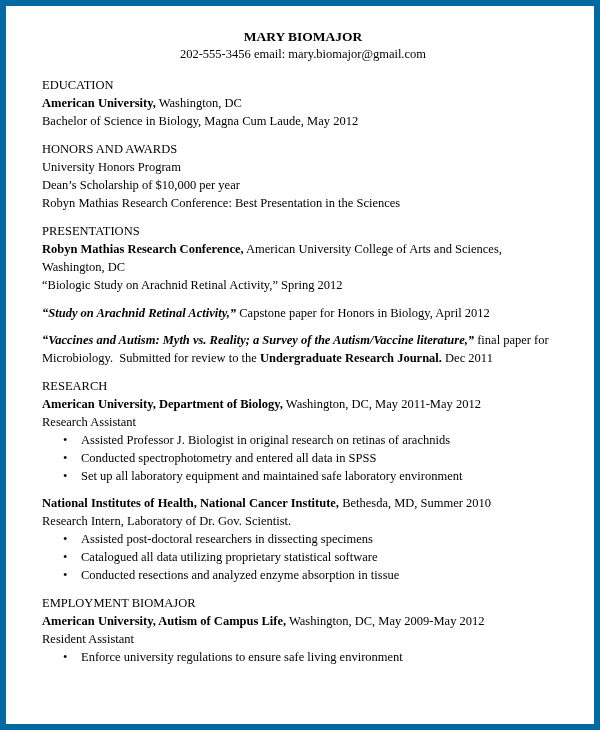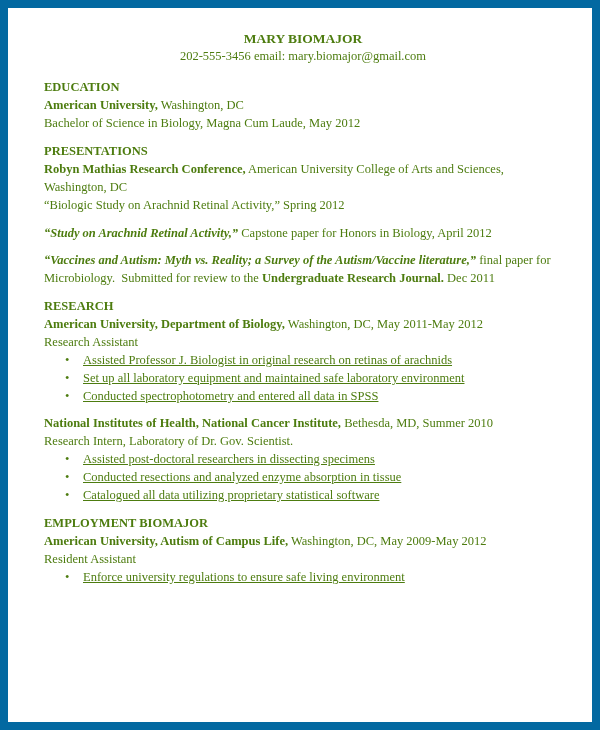--- a/index.html
+++ b/index.html
@@ -5,59 +5,58 @@
   html, body {
     margin: 0;
     padding: 0;
     background: #ffffff;
   }
   .page {
     box-sizing: border-box;
     width: 600px;
     height: 730px;
     background: #ffffff;
-    border: 8px solid #0369a1;
+    border: 6px solid #0369a1;
     padding: 22px 30px 0 36px;
     font-family: "Liberation Serif", serif;
     font-size: 12.5px;
     line-height: 18px;
-    color: #4d7c0f;
+    color: #000000;
     overflow: hidden;
   }
   .resume-header {
     text-align: center;
     line-height: 17px;
     margin-bottom: 13px;
   }
   .resume-header .name {
     font-weight: bold;
     font-size: 13.5px;
     margin-bottom: 1px;
   }
   .resume-section {
     margin-top: 10px;
   }
   .section-heading {
-    font-weight: bold;
+    font-weight: normal;
   }
   p.resume-line {
     margin: 0;
   }
   .spacer {
     height: 9px;
   }
   ul.bullet-list {
     list-style: none;
     margin: 0;
     padding: 0;
   }
   ul.bullet-list li {
     position: relative;
     padding-left: 39px;
-    text-decoration: underline;
   }
   ul.bullet-list li::before {
     content: "\2022";
     position: absolute;
     left: 21px;
     top: 0;
   }
   .b { font-weight: bold; }
   .i { font-style: italic; font-weight: bold; }
 </style>
@@ -69,45 +68,51 @@
     <div class="name">MARY BIOMAJOR</div>
     <div class="contact">202-555-3456 email: mary.biomajor@gmail.com</div>
   </header>
   <main>
       <section class="resume-section">
         <div class="section-heading">EDUCATION</div>
         <p class="resume-line"><span class="b">American University,</span><span> Washington, DC</span></p>
         <p class="resume-line"><span>Bachelor of Science in Biology, Magna Cum Laude, May 2012</span></p>
       </section>
       <section class="resume-section">
+        <div class="section-heading">HONORS AND AWARDS</div>
+        <p class="resume-line"><span>University Honors Program</span></p>
+        <p class="resume-line"><span>Dean’s Scholarship of $10,000 per year</span></p>
+        <p class="resume-line"><span>Robyn Mathias Research Conference: Best Presentation in the Sciences</span></p>
+      </section>
+      <section class="resume-section">
         <div class="section-heading">PRESENTATIONS</div>
         <p class="resume-line"><span class="b">Robyn Mathias Research Conference,</span><span> American University College of Arts and Sciences, Washington, DC</span></p>
         <p class="resume-line"><span>“Biologic Study on Arachnid Retinal Activity,” Spring 2012</span></p>
       </section>
       <section class="resume-section">
         <p class="resume-line"><span class="i">“Study on Arachnid Retinal Activity,”</span><span> Capstone paper for Honors in Biology, April 2012</span></p>
         <div class="spacer"></div>
         <p class="resume-line"><span class="i">“Vaccines and Autism: Myth vs. Reality; a Survey of the Autism/Vaccine literature,”</span><span> final paper for Microbiology.&nbsp; Submitted for review to the </span><span class="b">Undergraduate Research Journal.</span><span> Dec 2011</span></p>
       </section>
       <section class="resume-section">
         <div class="section-heading">RESEARCH</div>
         <p class="resume-line"><span class="b">American University, Department of Biology,</span><span> Washington, DC, May 2011-May 2012</span></p>
         <p class="resume-line"><span>Research Assistant</span></p>
         <ul class="bullet-list">
           <li>Assisted Professor J. Biologist in original research on retinas of arachnids</li>
+          <li>Conducted spectrophotometry and entered all data in SPSS</li>
           <li>Set up all laboratory equipment and maintained safe laboratory environment</li>
-          <li>Conducted spectrophotometry and entered all data in SPSS</li>
         </ul>
         <div class="spacer"></div>
         <p class="resume-line"><span class="b">National Institutes of Health, National Cancer Institute,</span><span> Bethesda, MD, Summer 2010</span></p>
         <p class="resume-line"><span>Research Intern, Laboratory of Dr. Gov. Scientist.</span></p>
         <ul class="bullet-list">
           <li>Assisted post-doctoral researchers in dissecting specimens</li>
+          <li>Catalogued all data utilizing proprietary statistical software</li>
           <li>Conducted resections and analyzed enzyme absorption in tissue</li>
-          <li>Catalogued all data utilizing proprietary statistical software</li>
         </ul>
       </section>
       <section class="resume-section">
         <div class="section-heading">EMPLOYMENT BIOMAJOR</div>
         <p class="resume-line"><span class="b">American University, Autism of Campus Life,</span><span> Washington, DC, May 2009-May 2012</span></p>
         <p class="resume-line"><span>Resident Assistant</span></p>
         <ul class="bullet-list">
           <li>Enforce university regulations to ensure safe living environment</li>
         </ul>
       </section>

